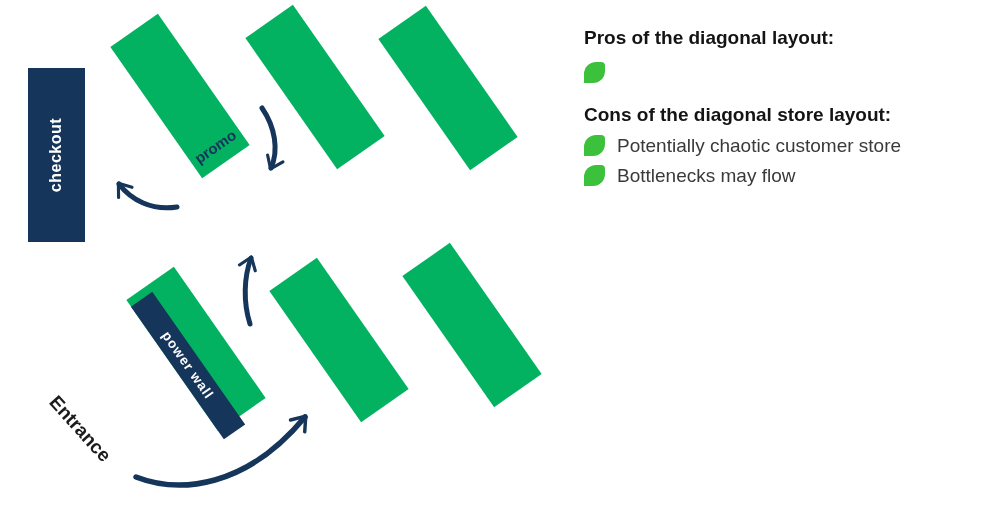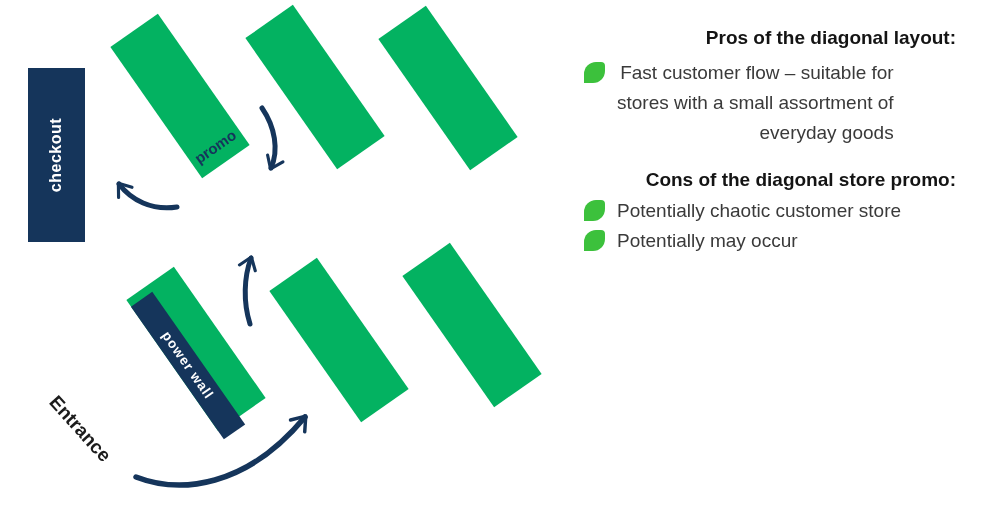--- a/index.html
+++ b/index.html
@@ -19,21 +19,21 @@
         display:flex;align-items:center;justify-content:center;}
   .checkout-rect span{transform:rotate(-90deg);color:#ffffff;font-weight:bold;font-size:16px;
         letter-spacing:0.5px;white-space:nowrap;}
 
   .entrance-label{position:absolute;left:24px;top:418px;width:112px;text-align:center;
         transform:rotate(48deg);color:#1c1c1c;font-weight:bold;font-size:19px;white-space:nowrap;}
 
   .arrows{position:absolute;left:0;top:0;pointer-events:none;}
 
   
-  .info-col{position:absolute;left:584px;top:26px;width:372px;text-align:right;}
+  .info-col{position:absolute;left:584px;top:26px;width:372px;}
   .info-heading{font-size:19px;line-height:24px;font-weight:bold;color:#141414;margin:0 0 8px 0;}
   .info-heading.cons{margin-top:20px;margin-bottom:4px;}
   .info-item{display:flex;align-items:flex-start;gap:12px;}
   .bullet{flex:0 0 auto;width:21px;height:21px;margin-top:4px;background:#3CC13C;
         border-radius:12px 4px 12px 0;}
   .info-item .txt{font-size:19px;line-height:30px;color:#3A3A3A;white-space:pre-line;}
 </style>
 </head>
 <body>
 
@@ -71,30 +71,27 @@
       <path d="M 250 324 C 243 302, 244 277, 251 258" marker-end="url(#ah)"></path>
       <path d="M 136 477 C 180 494, 246 488, 305 417" stroke-width="5.5" marker-end="url(#ah)"></path>
     </g>
   </svg>
 
   <div class="info-col">
     <div class="info-heading">Pros of the diagonal layout:</div>
 
     <div class="info-item">
       <div class="bullet"></div>
-      <div class="txt">Fast customer flow – suitable for
-stores with a small assortment of
-everyday goods</div>
     </div>
 
-    <div class="info-heading cons">Cons of the diagonal store promo:</div>
+    <div class="info-heading cons">Cons of the diagonal store layout:</div>
 
     <div class="info-item">
       <div class="bullet"></div>
       <div class="txt">Potentially chaotic customer store</div>
     </div>
     <div class="info-item">
       <div class="bullet"></div>
-      <div class="txt">Potentially may occur</div>
+      <div class="txt">Bottlenecks may flow</div>
     </div>
   </div>
 
 </div>
 
 </body></html>

